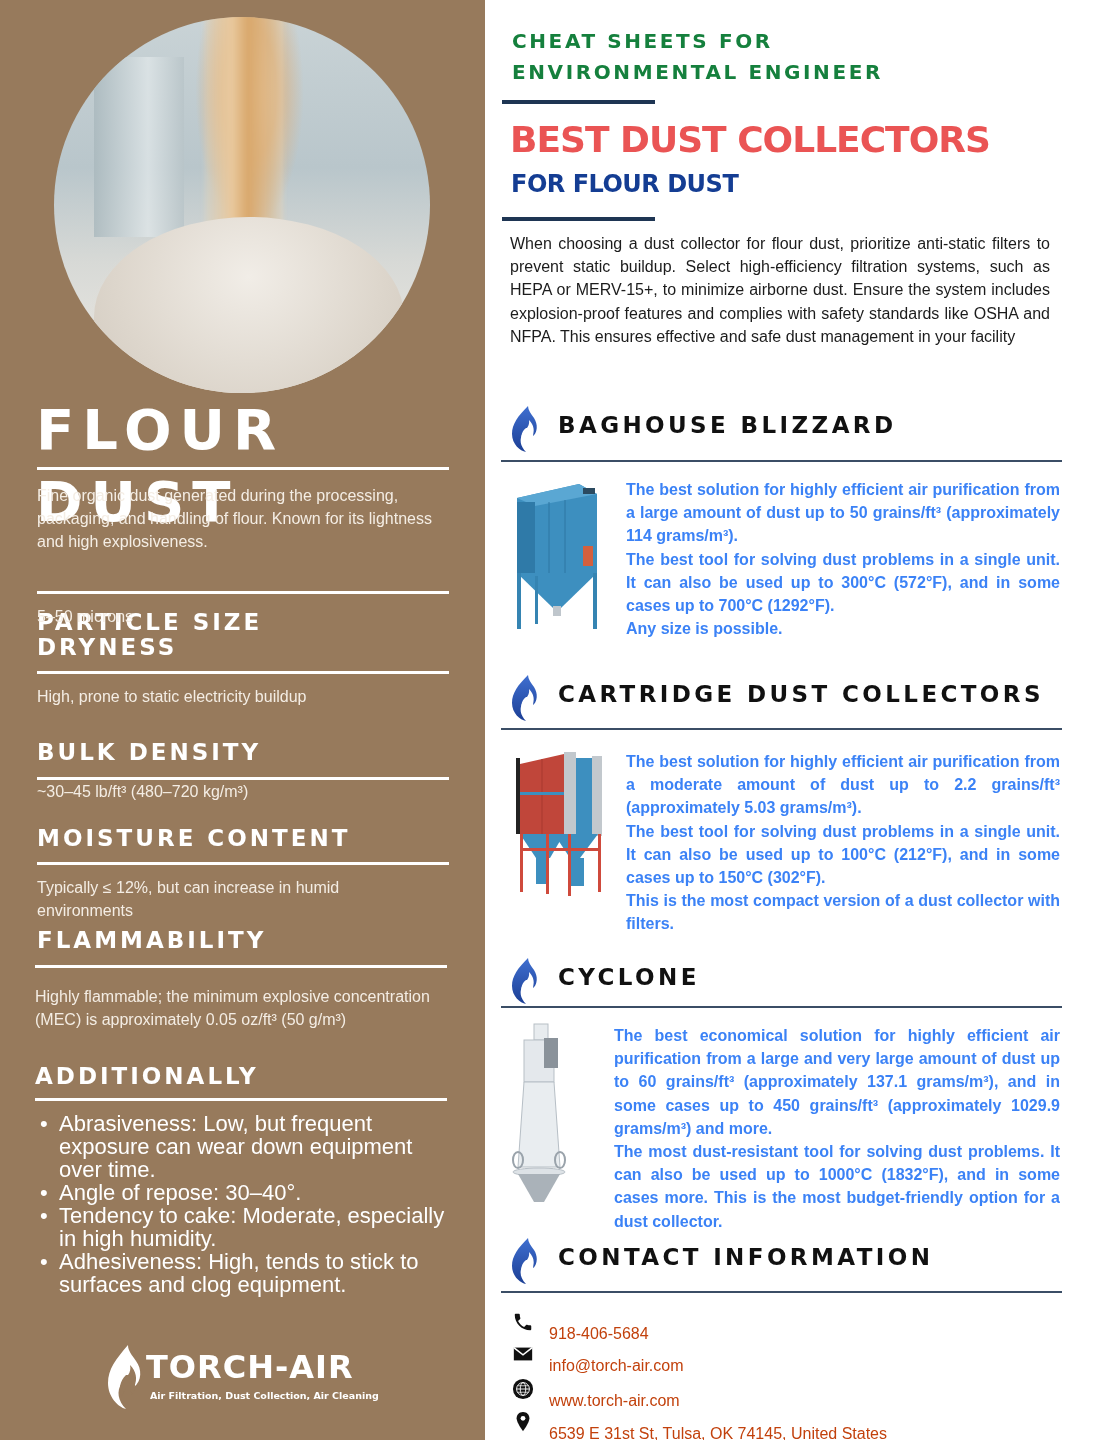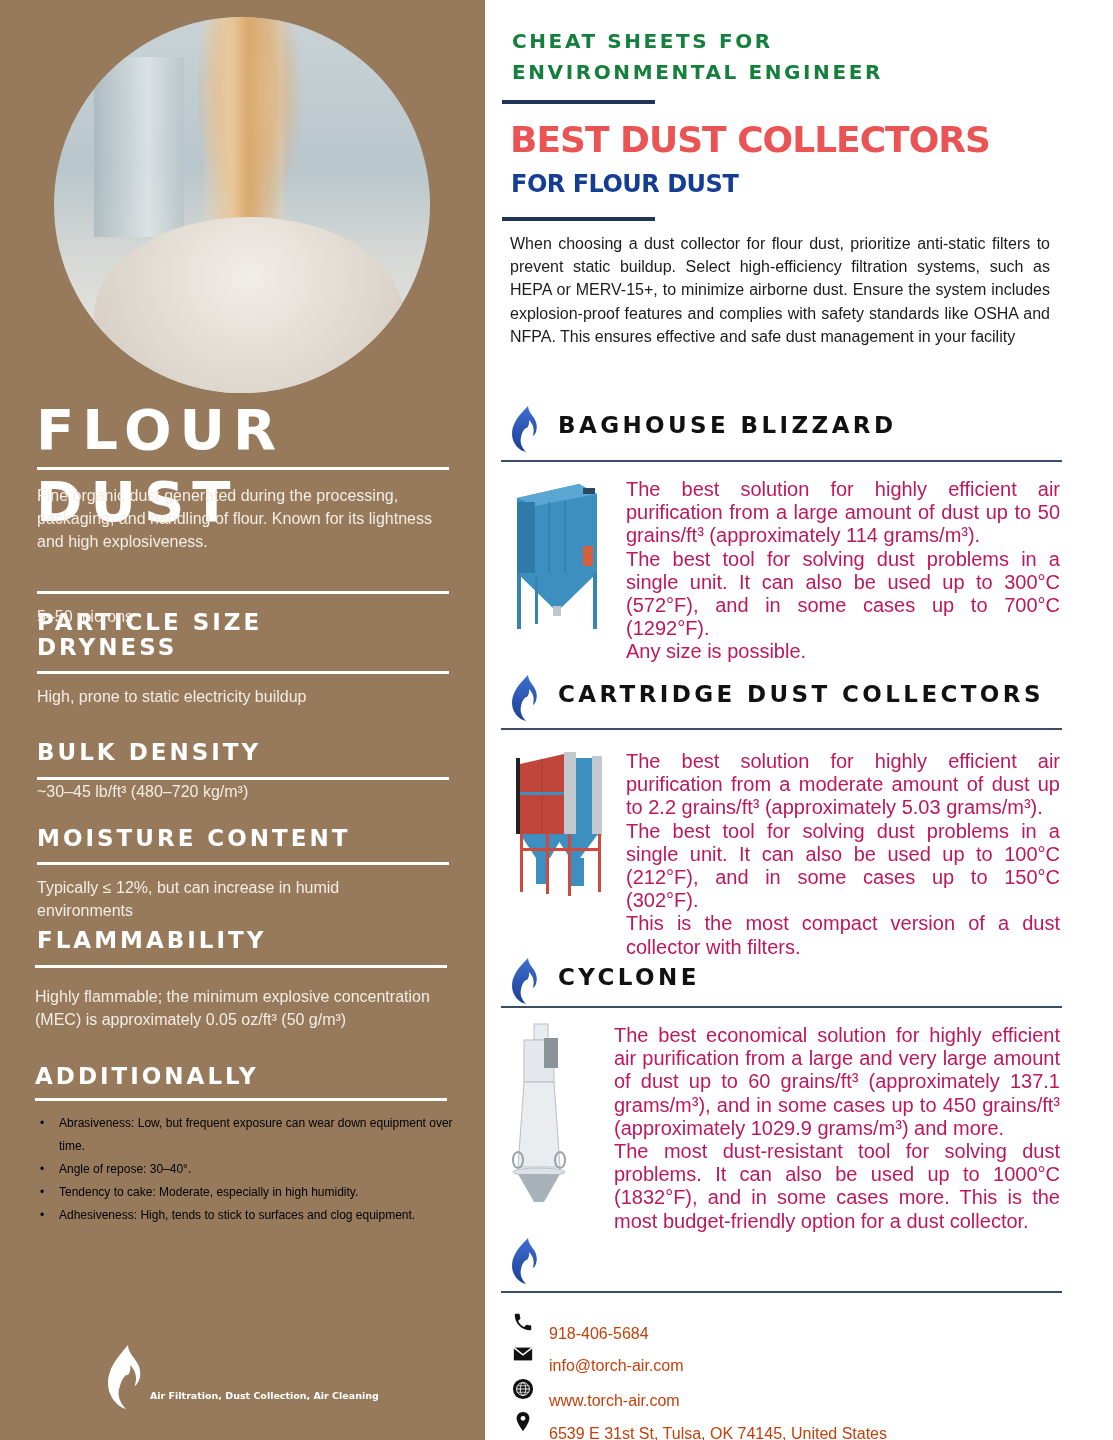--- a/index.html
+++ b/index.html
@@ -15,40 +15,40 @@
       linear-gradient(180deg, #c9d3d6 0%, #b9c6cb 40%, #d7d9d6 65%, #eeeae4 100%); }
   .photo .pile { position: absolute; left: 40px; top: 200px; width: 310px; height: 200px; border-radius: 50% 50% 0 0; background: radial-gradient(ellipse at 50% 30%, #f1ede7 0%, #ddd6cc 60%, #cfc7bc 100%); }
   .photo .stream { position: absolute; left: 150px; top: -10px; width: 80px; height: 240px; background: linear-gradient(90deg, rgba(240,220,190,0.2), #e8c89d 35%, #d9a86c 55%, rgba(240,220,190,0.3)); filter: blur(2px); }
   .photo .machine { position: absolute; left: 40px; top: 40px; width: 90px; height: 180px; background: linear-gradient(90deg, #a9b8bd, #dfe6e8 60%, #b8c4c8); opacity: 0.8; }
 
   .title-big { position: absolute; left: 36px; top: 394px; font-family: "DejaVu Sans", sans-serif; font-weight: bold; font-size: 56px; letter-spacing: 8px; color: #ffffff; line-height: 72px; }
   .rule { position: absolute; height: 3px; background: #ffffff; left: 37px; width: 412px; }
   .ltxt { position: absolute; left: 37px; width: 412px; font-size: 16px; line-height: 23px; color: #f4ede4; }
   .lhead { position: absolute; left: 37px; font-family: "DejaVu Sans", sans-serif; font-weight: bold; font-size: 23px; letter-spacing: 3px; color: #ffffff; line-height: 30px; }
   .bullets { position: absolute; left: 37px; top: 1112px; width: 420px; list-style: none; }
-  .bullets li { position: relative; padding-left: 22px; font-size: 12px; line-height: 23px; color: #000000; }
+  .bullets li { position: relative; padding-left: 22px; font-size: 22px; line-height: 23px; color: #ffffff; }
   .bullets li::before { content: "•"; position: absolute; left: 3px; top: 0; }
 
   .logo { position: absolute; left: 106px; top: 1345px; width: 270px; height: 65px; }
   .logo .flame { position: absolute; left: 0; top: 0; width: 40px; height: 64px; }
   .logo .brand { position: absolute; left: 40px; top: 4px; font-family: "DejaVu Sans", sans-serif; font-weight: bold; font-size: 32px; color: #ffffff; letter-spacing: 1px; line-height: 36px; }
   .logo .tag { position: absolute; left: 44px; top: 45px; font-family: "DejaVu Sans", sans-serif; font-weight: bold; font-size: 9.5px; color: #ffffff; white-space: nowrap; }
 
   
   .rtitle1 { position: absolute; left: 512px; top: 26px; font-family: "DejaVu Sans", sans-serif; font-weight: bold; font-size: 20px; letter-spacing: 2.6px; line-height: 31px; color: #15803d; }
   .bar { position: absolute; left: 502px; width: 153px; height: 4px; background: #1e3553; }
   .rtitle2 { position: absolute; left: 510px; top: 118px; font-family: "DejaVu Sans", sans-serif; font-weight: bold; font-size: 36px; letter-spacing: -1px; color: #ea5454; line-height: 44px; }
   .rtitle3 { position: absolute; left: 511px; top: 168px; font-family: "DejaVu Sans", sans-serif; font-weight: bold; font-size: 24px; letter-spacing: -0.5px; color: #143d93; line-height: 32px; }
   .intro { position: absolute; left: 510px; top: 232px; width: 540px; font-size: 16px; line-height: 23.2px; color: #1c1c1c; text-align: justify; }
 
   .sec-head { position: absolute; left: 510px; height: 40px; width: 552px; }
   .sec-head .flame { position: absolute; left: 0; top: 0; width: 32px; height: 46px; }
   .sec-head .label { position: absolute; left: 48px; top: 4px; font-family: "DejaVu Sans", sans-serif; font-weight: bold; font-size: 23px; letter-spacing: 3.4px; color: #111111; line-height: 30px; white-space: nowrap; }
   .sec-rule { position: absolute; left: 501px; width: 561px; height: 2px; background: #3b4e66; }
-  .sec-body { position: absolute; width: 434px; font-size: 20px; line-height: 23.2px; color: #be185d; text-align: justify; }
+  .sec-body { position: absolute; width: 434px; font-size: 16px; line-height: 23.2px; color: #3b82f6; text-align: justify; font-weight: bold; }
   .sec-body p { margin: 0; }
   .img-box { position: absolute; }
 
   .contact { position: absolute; left: 510px; }
   .contact .row { position: absolute; left: 0; height: 24px; width: 450px; }
   .contact .ic { position: absolute; left: 0; top: 1px; width: 26px; height: 22px; }
   .contact .txt { position: absolute; left: 39px; top: 12px; font-size: 16px; line-height: 24px; color: #c2410c; white-space: nowrap; }
 </style>
 </head>
 <body>
@@ -91,20 +91,21 @@
     <li>Angle of repose: 30–40°.</li>
     <li>Tendency to cake: Moderate, especially in high humidity.</li>
     <li>Adhesiveness: High, tends to stick to surfaces and clog equipment.</li>
   </ul>
 
   <div class="logo">
     <svg class="flame" viewBox="0 0 40 64">
       <path d="M22 0 C10 14 2 24 2 38 C2 52 12 62 20 64 C12 56 10 46 16 38 C20 32 26 28 24 20 C30 26 32 34 28 42 C36 36 36 24 30 16 C26 10 22 6 22 0 Z" fill="#ffffff"></path>
       <path d="M20 30 C14 36 12 44 16 52 C18 44 22 40 26 36 C24 40 24 46 26 50 C30 44 30 36 26 30 Z" fill="#977a5c"></path>
     </svg>
+    <div class="brand">TORCH-AIR</div>
     <div class="tag">Air Filtration, Dust Collection, Air Cleaning</div>
   </div>
 </div>
 
 <div class="rtitle1">
   <div>CHEAT SHEETS FOR</div>
   <div>ENVIRONMENTAL ENGINEER</div>
 </div>
 <div class="bar" style="top:100px;"></div>
 <div class="rtitle2">BEST DUST COLLECTORS</div>
@@ -223,20 +224,21 @@
   <svg class="flame" viewBox="0 0 32 46">
     <defs>
         <linearGradient id="fg4" x1="0" y1="0" x2="0" y2="1">
           <stop offset="0" stop-color="#3f6fd0"></stop>
           <stop offset="1" stop-color="#1c3f95"></stop>
         </linearGradient>
       </defs>
     <path d="M18 0 C8 10 2 18 2 28 C2 38 10 45 16 46 C10 40 9 33 13 27 C16 23 20 20 19 14 C24 19 25 25 22 31 C28 27 28 18 24 12 C21 8 18 4 18 0 Z" fill="url(#fg4)"></path>
     <path d="M16 22 C11 26 10 32 13 38 C14 32 17 29 20 26 C19 29 19 33 21 36 C24 32 24 26 21 22 Z" fill="#ffffff"></path>
   </svg>
+  <div class="label">CONTACT INFORMATION</div>
 </div>
 <div class="sec-rule" style="top:1291px;"></div>
 
 <div class="contact" style="top:1310px;">
   <div class="row" style="top:0;">
     <svg class="ic" viewBox="0 0 24 24">
       <path d="M6.6 10.8c1.4 2.8 3.8 5.1 6.6 6.6l2.2-2.2c.3-.3.7-.4 1-.2 1.1.4 2.3.6 3.6.6.6 0 1 .4 1 1V20c0 .6-.4 1-1 1C10.6 21 3 13.4 3 4c0-.6.4-1 1-1h3.5c.6 0 1 .4 1 1 0 1.3.2 2.5.6 3.6.1.3 0 .7-.2 1L6.6 10.8z" fill="#111"></path>
     </svg>
     <span class="txt">918-406-5684</span>
   </div>

